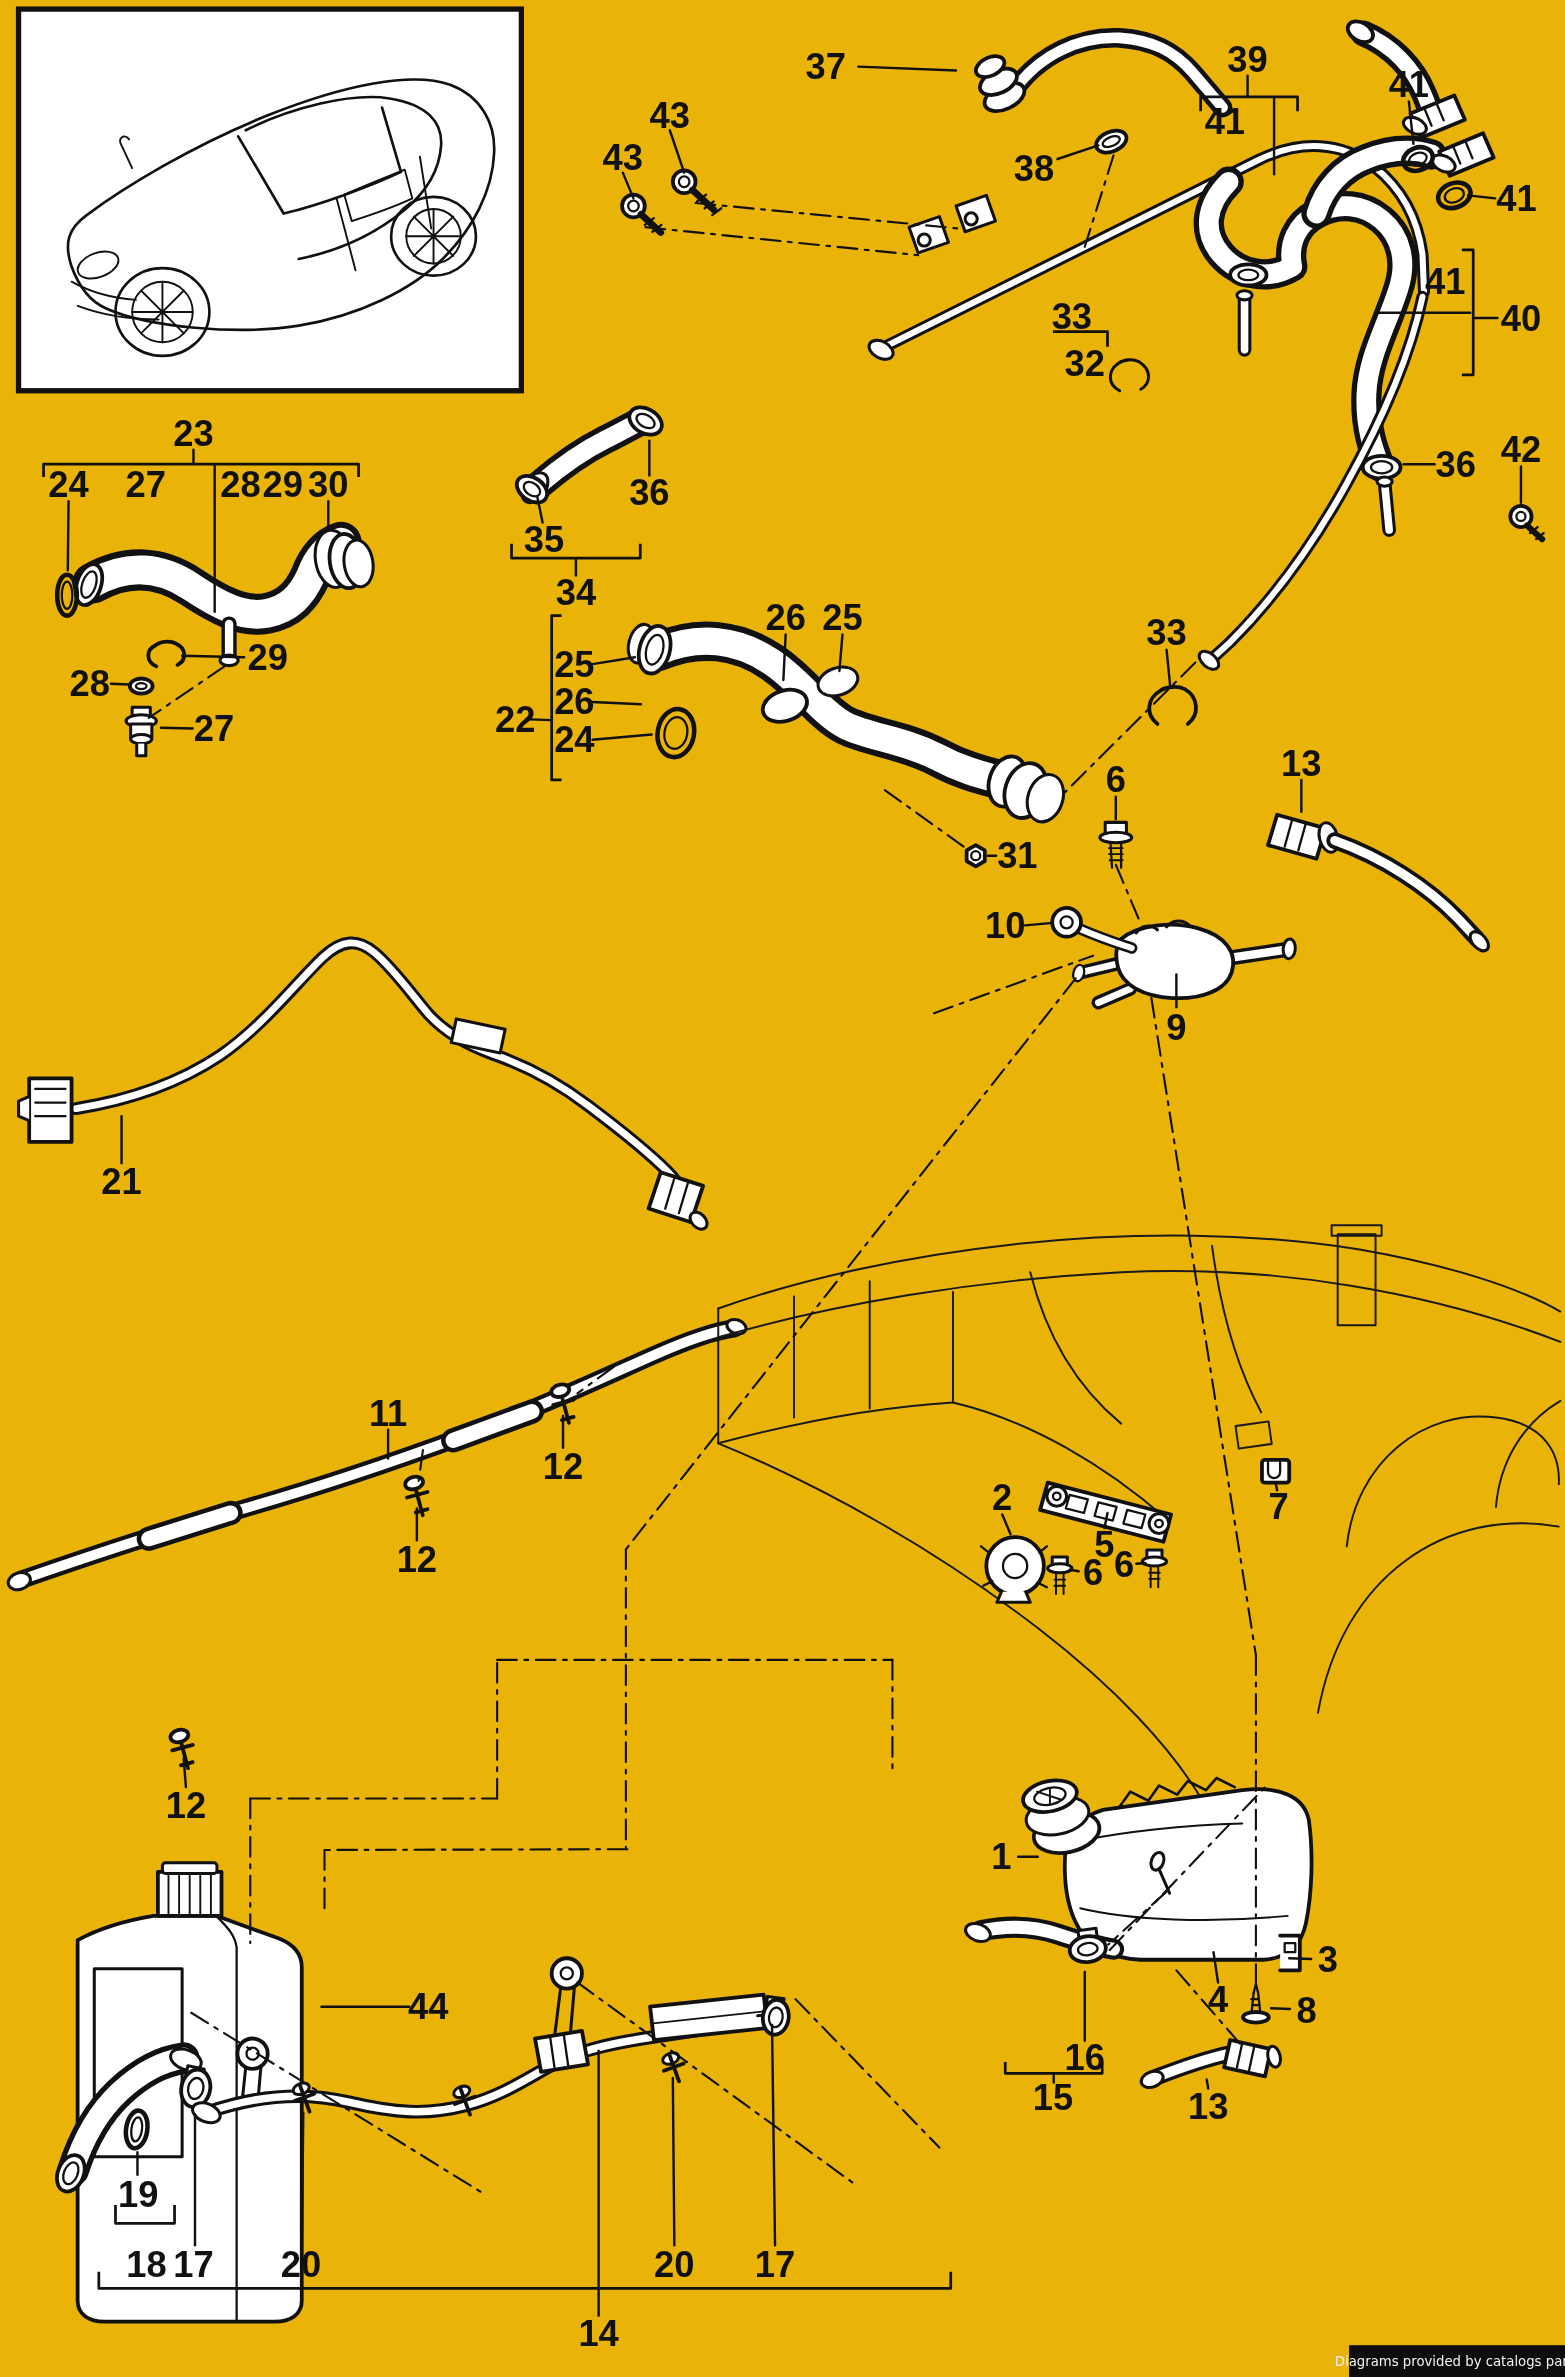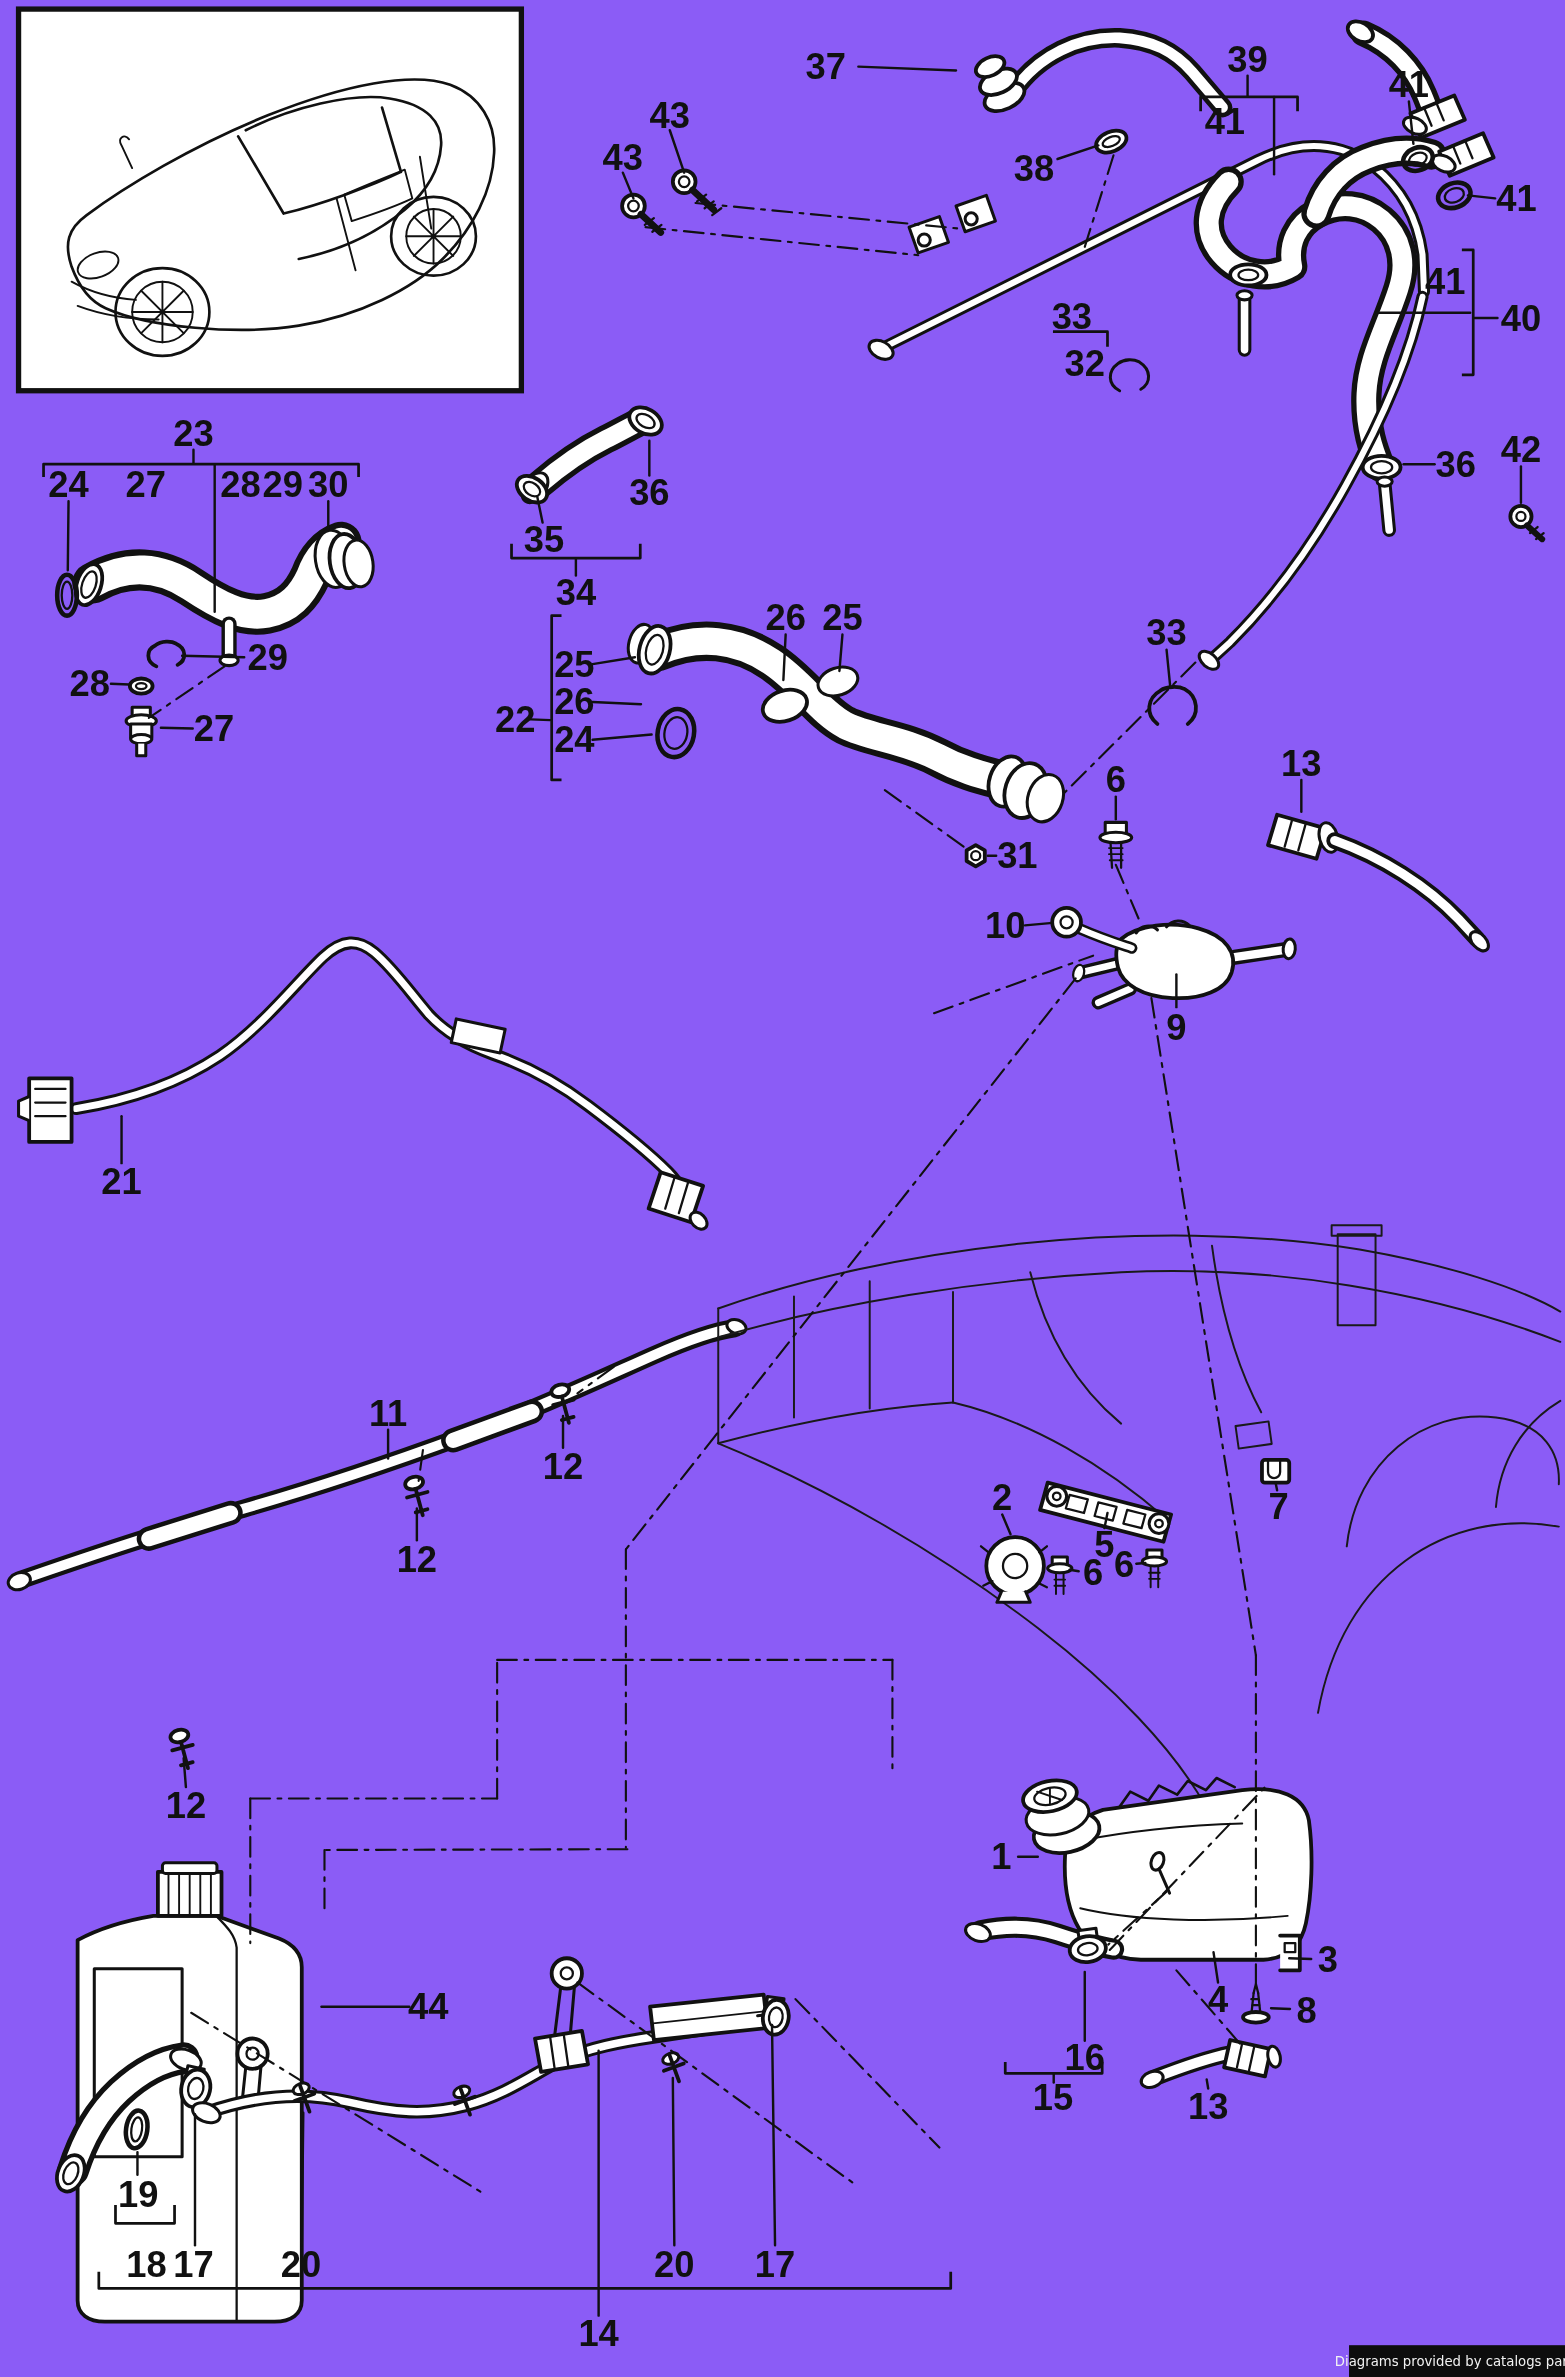--- a/index.html
+++ b/index.html
@@ -1,16 +1,16 @@
 <!DOCTYPE html>
 <html style="font-size:12px"><head>
 <meta charset="utf-8">
 <style>
   html,body{margin:0;padding:0;background:#ffffff;}
-  .stage{position:relative;width:1566px;height:2377px;background:#8b5cf6;overflow:hidden;}
+  .stage{position:relative;width:1566px;height:2377px;background:#eab308;overflow:hidden;}
   svg{position:absolute;left:0;top:0;}
   text.part{font:700 48px "Liberation Sans", sans-serif;fill:#111;}
   text.badge-text{font:400 17.5px "DejaVu Sans", sans-serif;fill:#f2f2f2;}
   .lead{stroke:#111;stroke-width:3.2;fill:none;stroke-linecap:round;}
   .dd{stroke:#111;stroke-width:2.8;fill:none;stroke-dasharray:26 10 5 10;stroke-linecap:round;}
   .br{stroke:#111;stroke-width:3.6;fill:none;stroke-linejoin:round;}
   .ink{stroke:#111;fill:none;stroke-linecap:round;stroke-linejoin:round;}
   .thin{stroke:#1a1a1a;fill:none;stroke-width:2.6;stroke-linecap:round;stroke-linejoin:round;}
 </style>
 </head>

